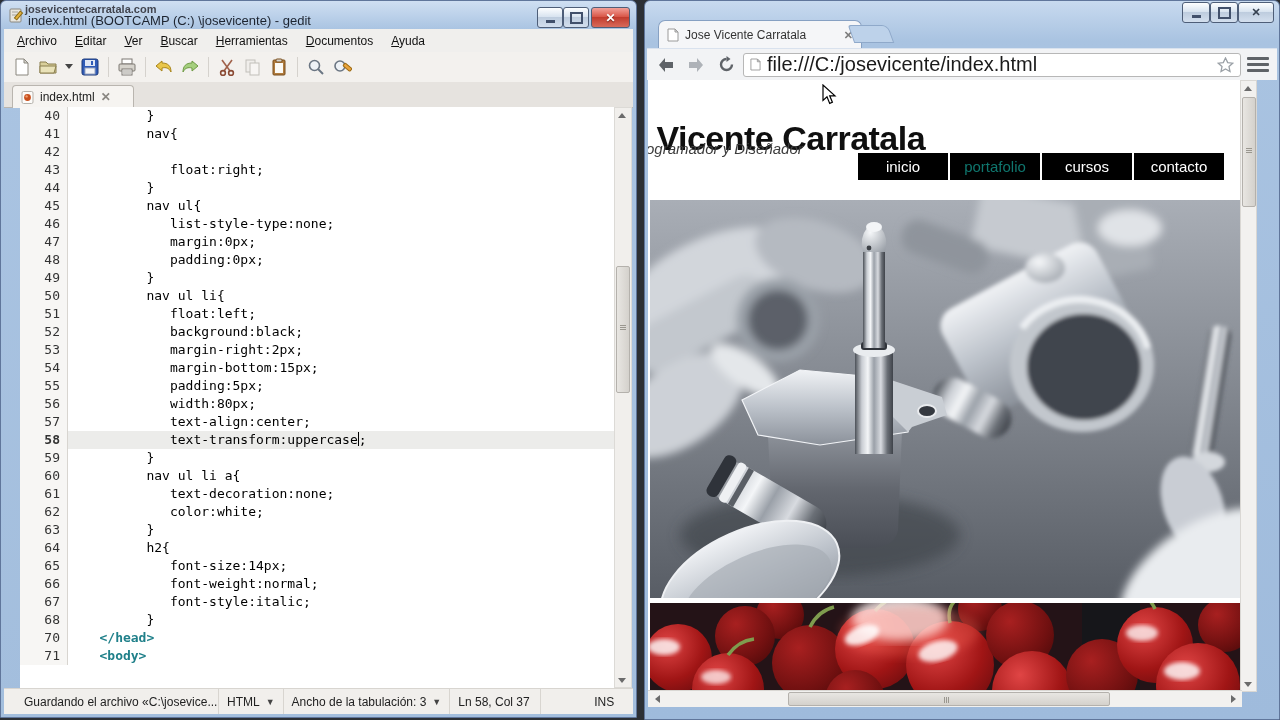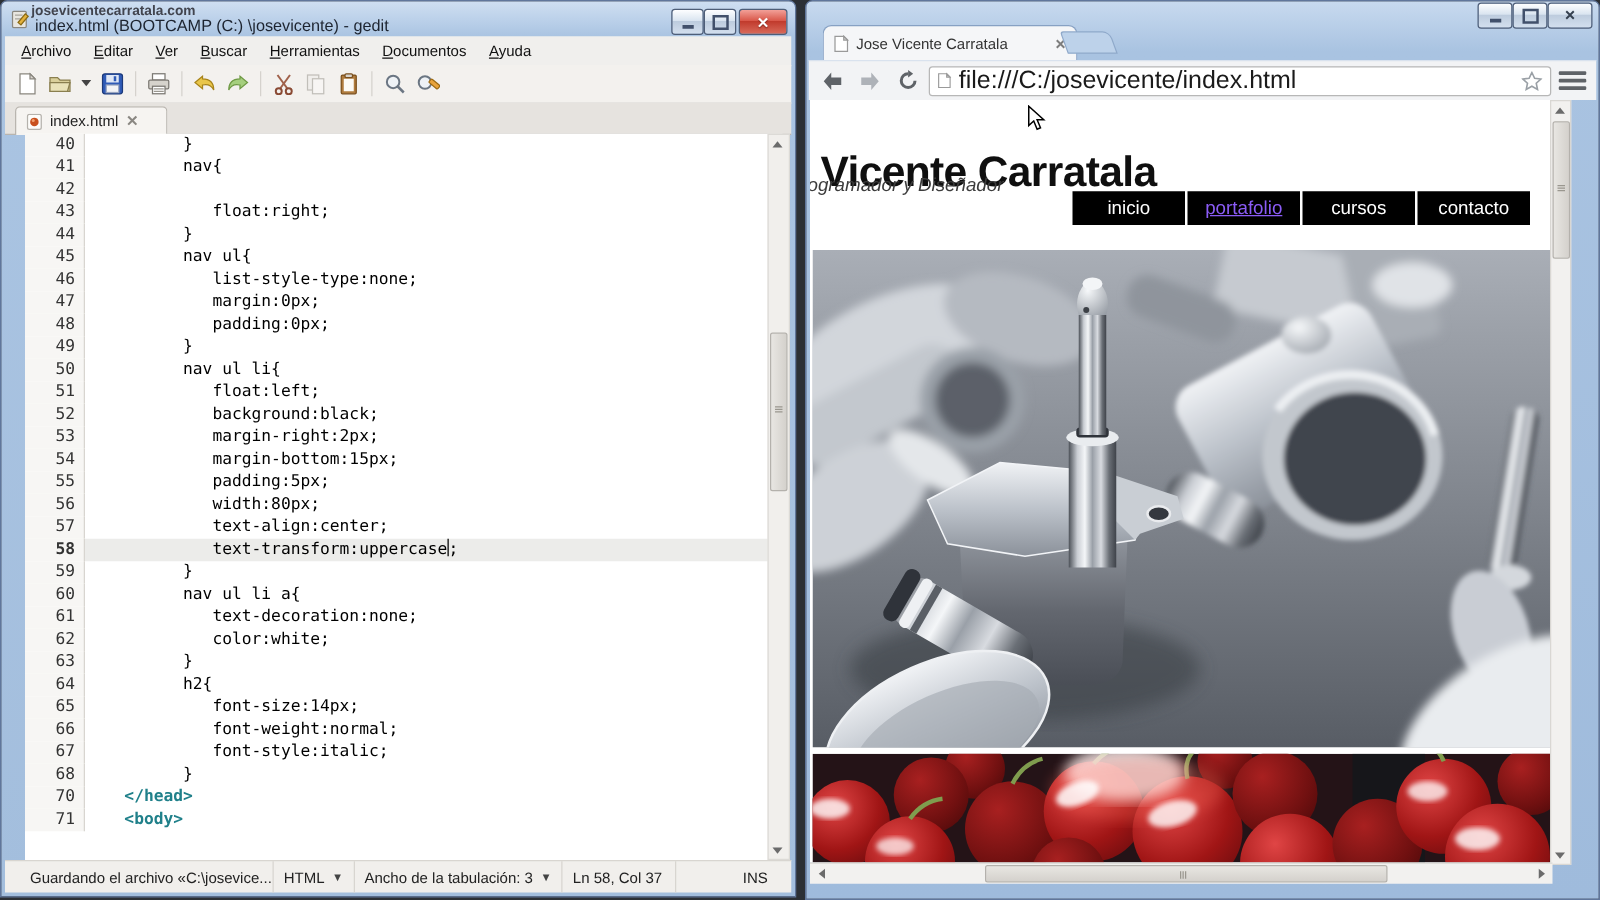--- a/index.html
+++ b/index.html
@@ -517,21 +517,21 @@
           <i></i>
           <i></i>
         </div>
     </div>
 
     <div id="viewport">
       <h1 id="page-h1">Jose Vicente Carratala</h1>
       <div id="page-h2">Programador y Diseñador</div>
       <nav id="page-nav">
           <a class="nav-btn" style="background: rgb(0, 0, 0); color: rgb(255, 255, 255);">inicio</a>
-          <a class="nav-btn" style="background: rgb(0, 0, 0); color: #8b5cf6; text-decoration: underline;">portafolio</a>
+          <a class="nav-btn" style="background: rgb(0, 0, 0); color: #0f766e;">portafolio</a>
           <a class="nav-btn" style="background: rgb(0, 0, 0); color: rgb(255, 255, 255);">cursos</a>
           <a class="nav-btn" style="background: rgb(0, 0, 0); color: rgb(255, 255, 255);">contacto</a>
         </nav>
 
       <svg class="fig" id="fig-tuners" viewBox="0 0 590 398" preserveAspectRatio="none">
         <defs>
           <linearGradient id="bgG" x1="0" y1="0" x2="0" y2="1">
             <stop offset="0" stop-color="#a9aeb6"></stop>
               <stop offset=".55" stop-color="#7d828a"></stop>
               <stop offset="1" stop-color="#585d65"></stop>

